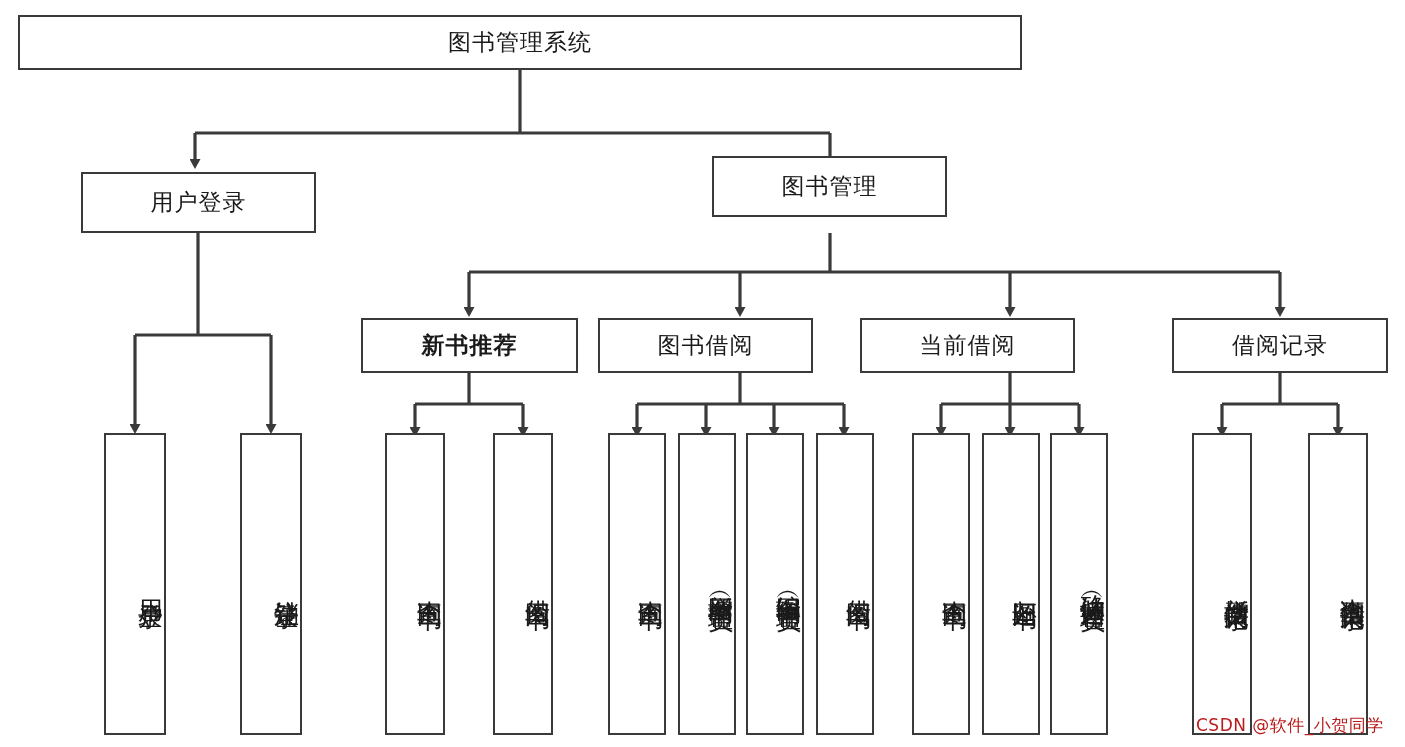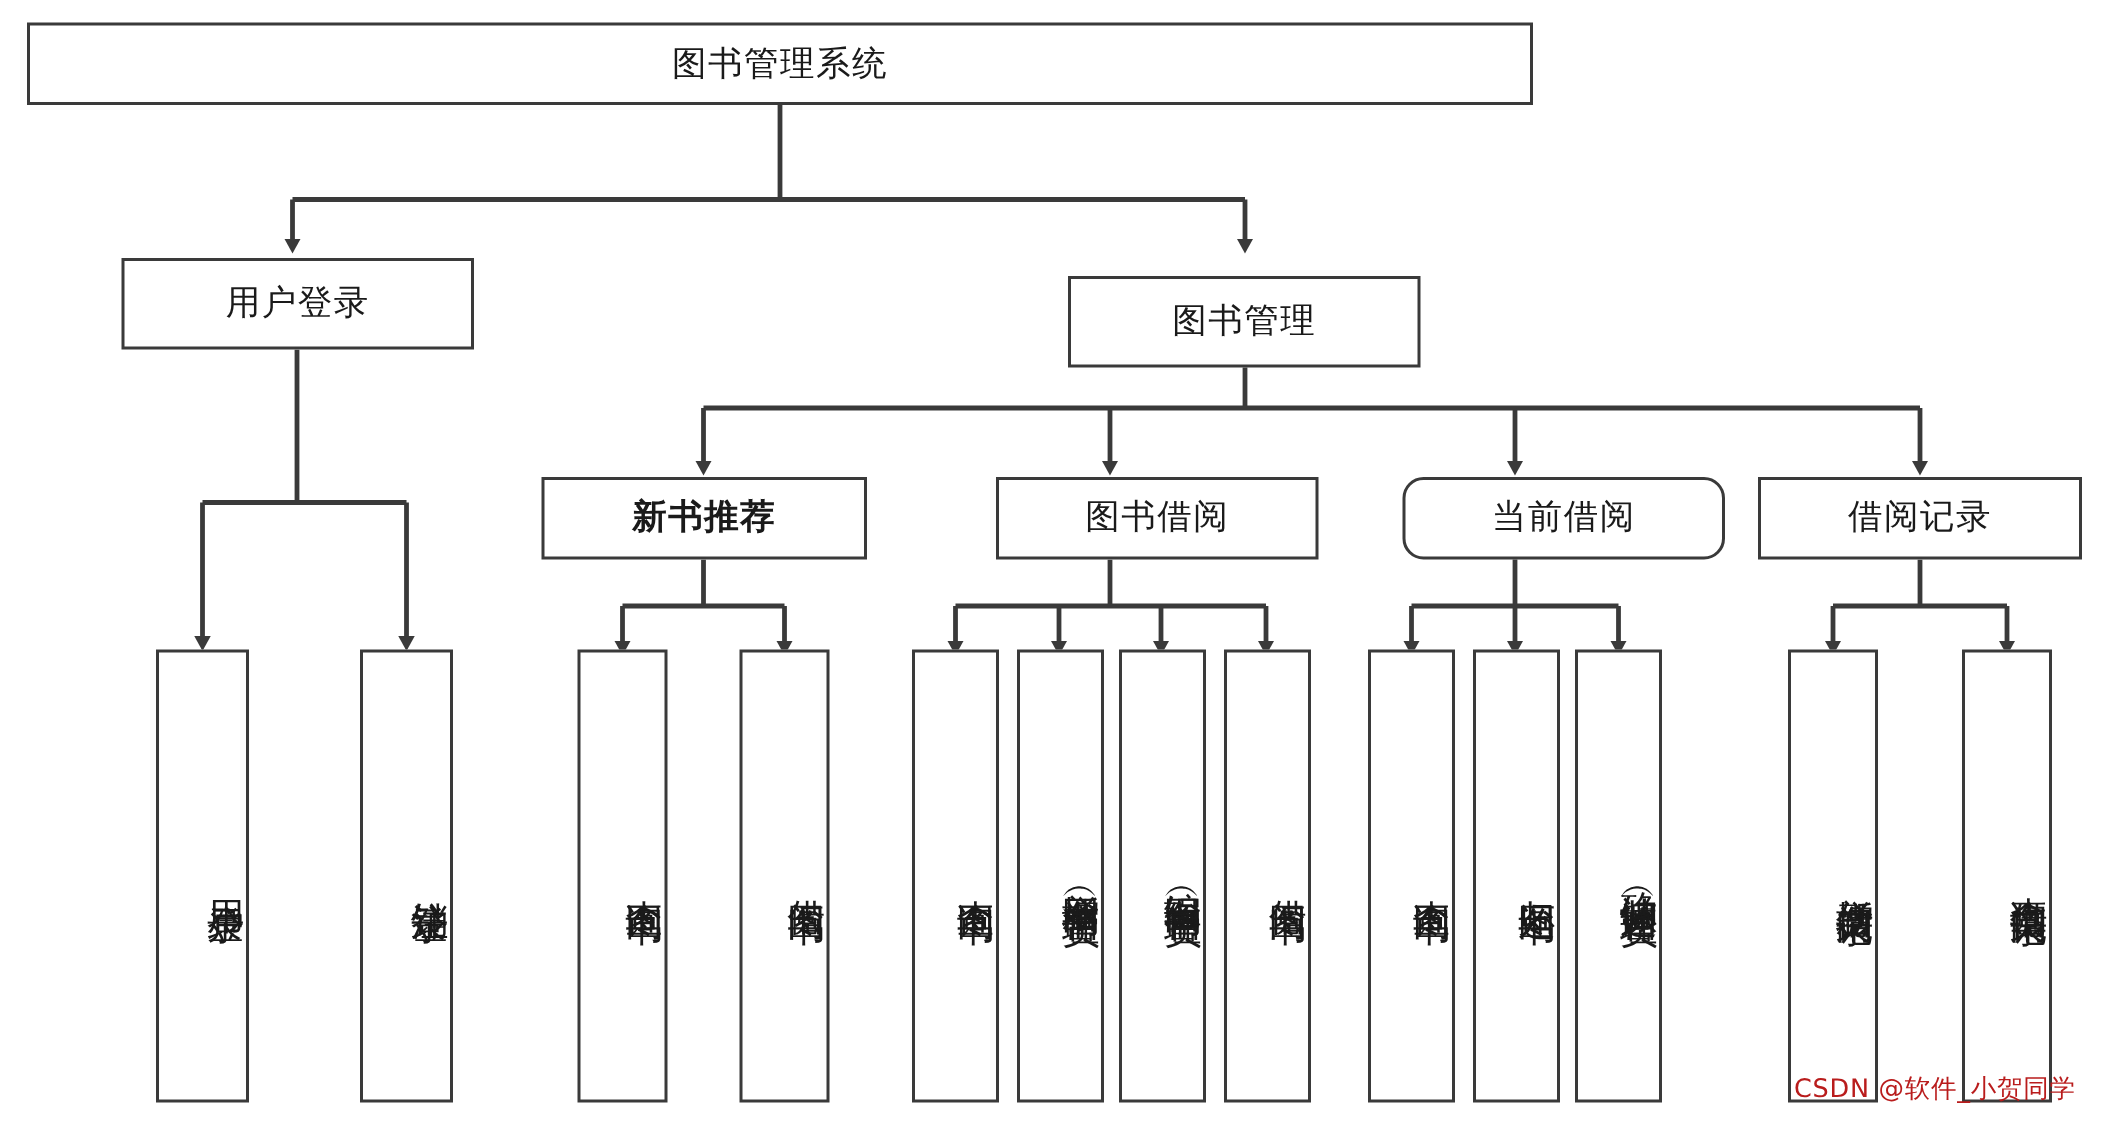--- a/index.html
+++ b/index.html
@@ -121,33 +121,33 @@
   </svg>
 
   <div class="node node-root" style="left:18px; top:15px; width:1004px; height:55px;">
     <span>图书管理系统</span>
   </div>
 
   <div class="node node-h" style="left:81px; top:172px; width:235px; height:61px;">
     <span>用户登录</span>
   </div>
 
-  <div class="node node-h" style="left:712px; top:184px; width:235px; height:61px;">
+  <div class="node node-h" style="left:712px; top:156px; width:235px; height:61px;">
     <span>图书管理</span>
   </div>
 
   <div class="node node-h" style="left:361px; top:318px; width:217px; height:55px;font-weight:bold;">
     <span>新书推荐</span>
   </div>
 
-  <div class="node node-h" style="left:664px; top:318px; width:215px; height:55px;">
+  <div class="node node-h" style="left:598px; top:318px; width:215px; height:55px;">
     <span>图书借阅</span>
   </div>
 
-  <div class="node node-h" style="left:935px; top:318px; width:215px; height:55px;border-radius:14px;">
+  <div class="node node-h" style="left:860px; top:318px; width:215px; height:55px;">
     <span>当前借阅</span>
   </div>
 
   <div class="node node-h" style="left:1172px; top:318px; width:216px; height:55px;align-items:center;">
     <span>借阅记录</span>
   </div>
 
   <div class="node node-v" style="left:104px; top:433px; width:62px; height:302px;">
     <span>用户登录</span>
   </div>

